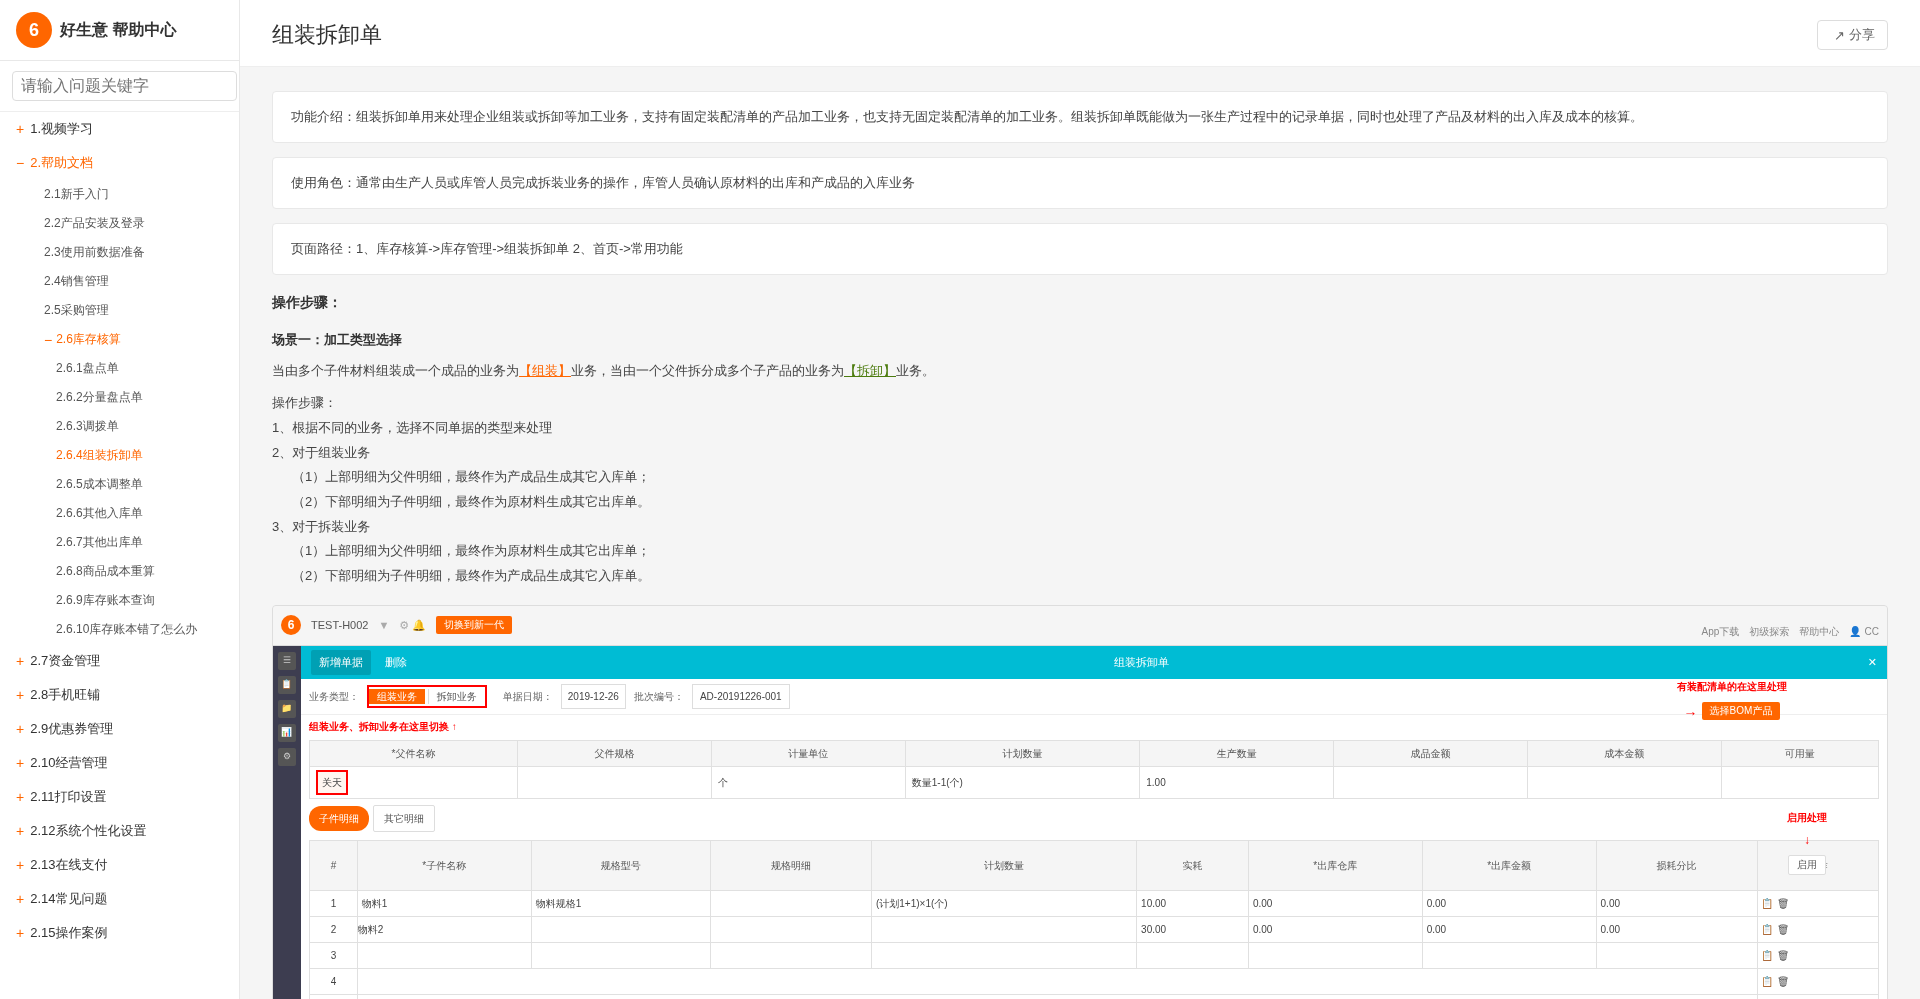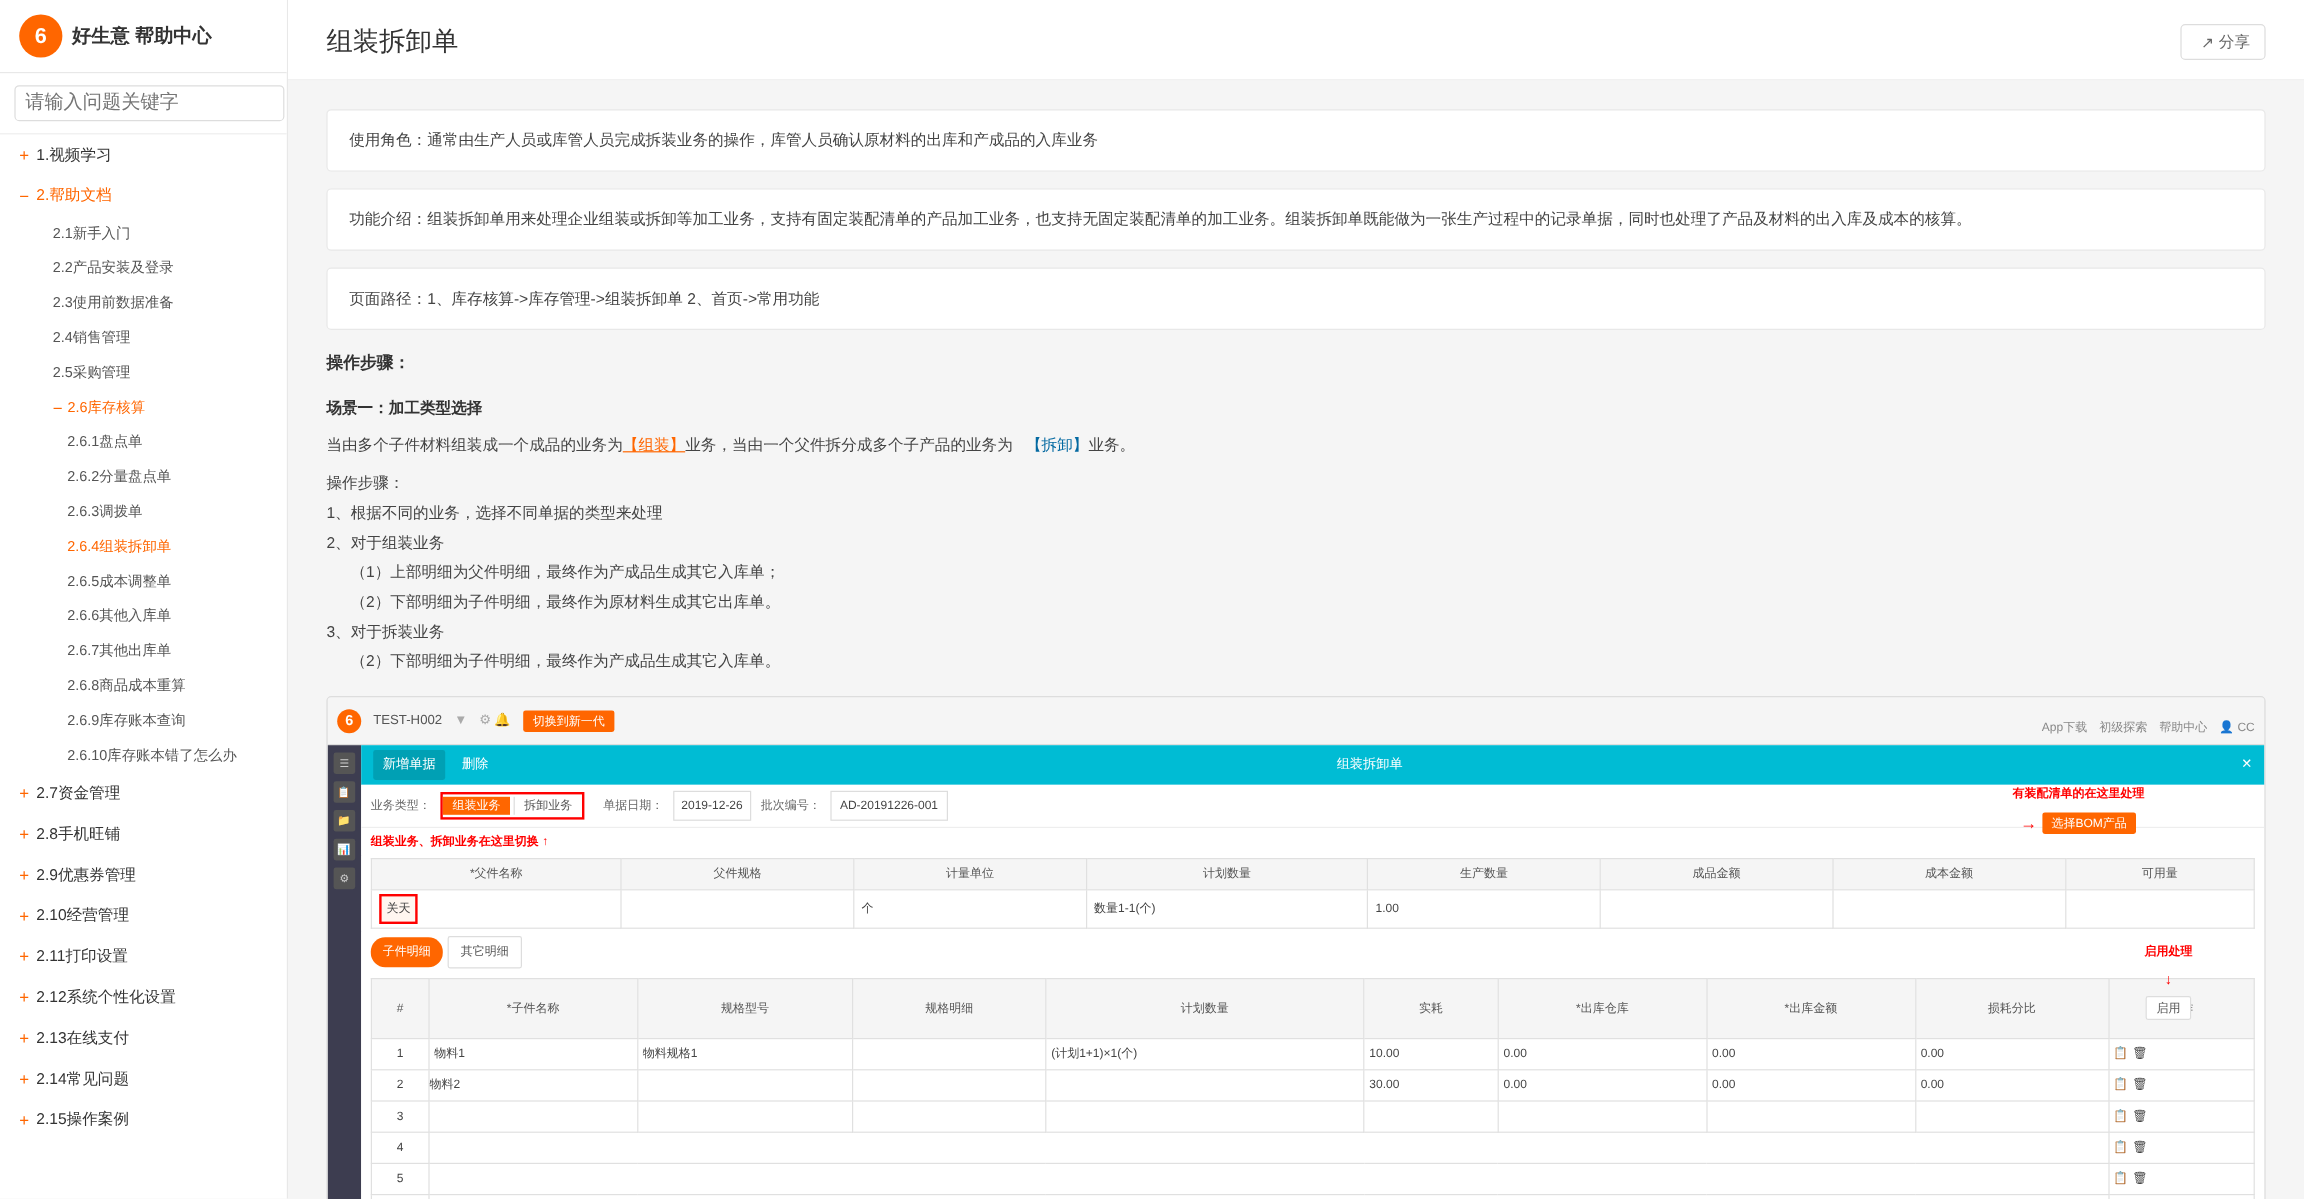--- a/index.html
+++ b/index.html
@@ -273,45 +273,46 @@
     <h1 class="page-title">组装拆卸单</h1>
     <button class="share-btn">
       <span>↗</span>
       <span>分享</span>
     </button>
   </div>
 
   <div id="content-body">
 
     <div class="info-block">
+      <span>功能介绍：组装拆卸单用来处理企业组装或拆卸等加工业务，支持有固定装配清单的产品加工业务，也支持无固定装配清单的加工业务。组装拆卸单既能做为一张生产过程中的记录单据，同时也处理了产品及材料的出入库及成本的核算。</span>
+    </div>
+
+    <div class="info-block">
       <span>使用角色：通常由生产人员或库管人员完成拆装业务的操作，库管人员确认原材料的出库和产成品的入库业务</span>
-    </div>
-
-    <div class="info-block">
-      <span>功能介绍：组装拆卸单用来处理企业组装或拆卸等加工业务，支持有固定装配清单的产品加工业务，也支持无固定装配清单的加工业务。组装拆卸单既能做为一张生产过程中的记录单据，同时也处理了产品及材料的出入库及成本的核算。</span>
     </div>
 
     <div class="info-block">
       <span>页面路径：1、库存核算-&gt;库存管理-&gt;组装拆卸单 2、首页-&gt;常用功能</span>
     </div>
 
     <div class="steps-content">
       <div class="section-title">操作步骤：</div>
 
       <div class="scene-title">场景一：加工类型选择</div>
       <p>
-        当由多个子件材料组装成一个成品的业务为<span style="color:#f60;text-decoration:underline;">【组装】</span>业务，当由一个父件拆分成多个子产品的业务为<span style="color:#0369a1;margin-left:11px;">【拆卸】</span>业务。
+        当由多个子件材料组装成一个成品的业务为<span style="color:#f60;text-decoration:underline;">【组装】</span>业务，当由一个父件拆分成多个子产品的业务为<span style="color:#4d7c0f;text-decoration:underline;">【拆卸】</span>业务。
       </p>
 
       <div style="margin-top:8px;">操作步骤：</div>
       <p>1、根据不同的业务，选择不同单据的类型来处理</p>
       <p>2、对于组装业务</p>
       <p class="indent-1">（1）上部明细为父件明细，最终作为产成品生成其它入库单；</p>
       <p class="indent-1">（2）下部明细为子件明细，最终作为原材料生成其它出库单。</p>
       <p>3、对于拆装业务</p>
+      <p class="indent-1">（1）上部明细为父件明细，最终作为原材料生成其它出库单；</p>
       <p class="indent-1">（2）下部明细为子件明细，最终作为产成品生成其它入库单。</p>
 
       <div class="screenshot-container" style="margin-top:16px;">
 
         <div style="background:#f5f5f5; border-bottom:1px solid #ddd; padding:4px 8px; display:flex; align-items:center; justify-content:space-between; font-size:11px; color:#555;">
           <div style="display:flex;align-items:center;gap:10px;">
             <div style="background:#f60;color:#fff;border-radius:50%;width:20px;height:20px;display:flex;align-items:center;justify-content:center;font-weight:bold;font-size:12px;">6</div>
             <span>TEST-H002</span>
             <span style="color:#aaa;">▼</span>
             <span style="color:#aaa;">⚙ 🔔</span>

